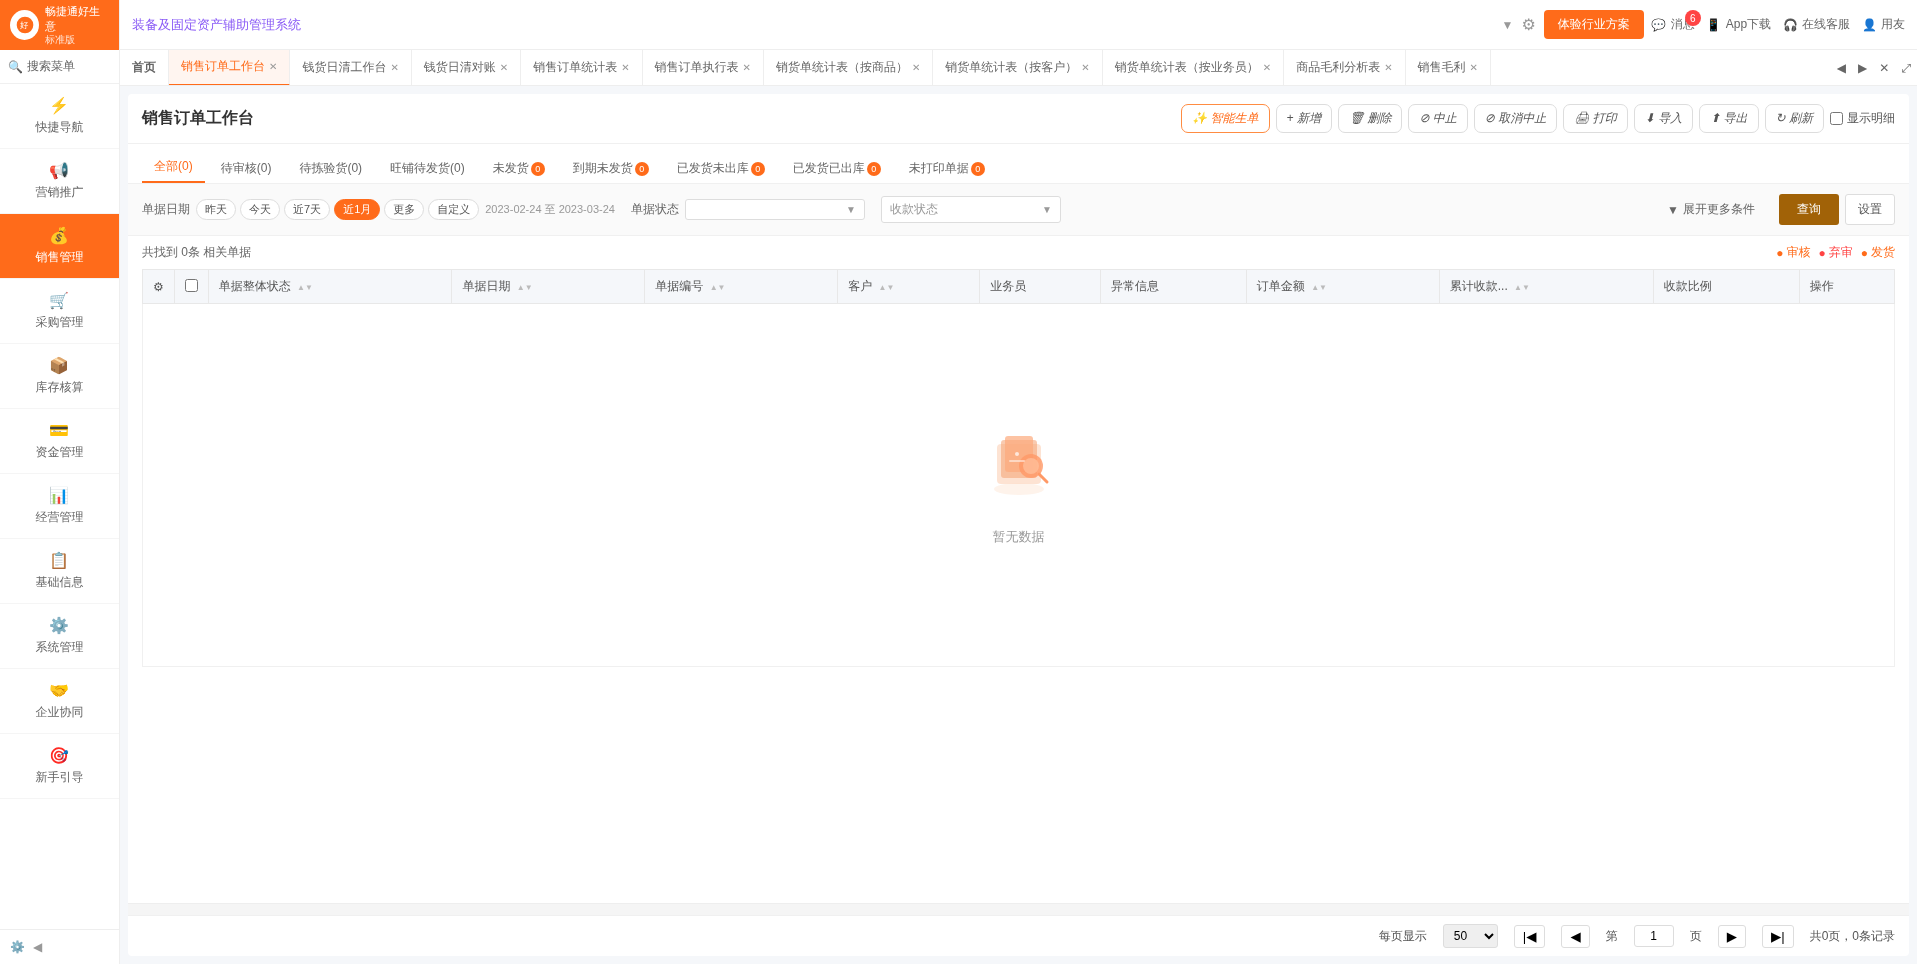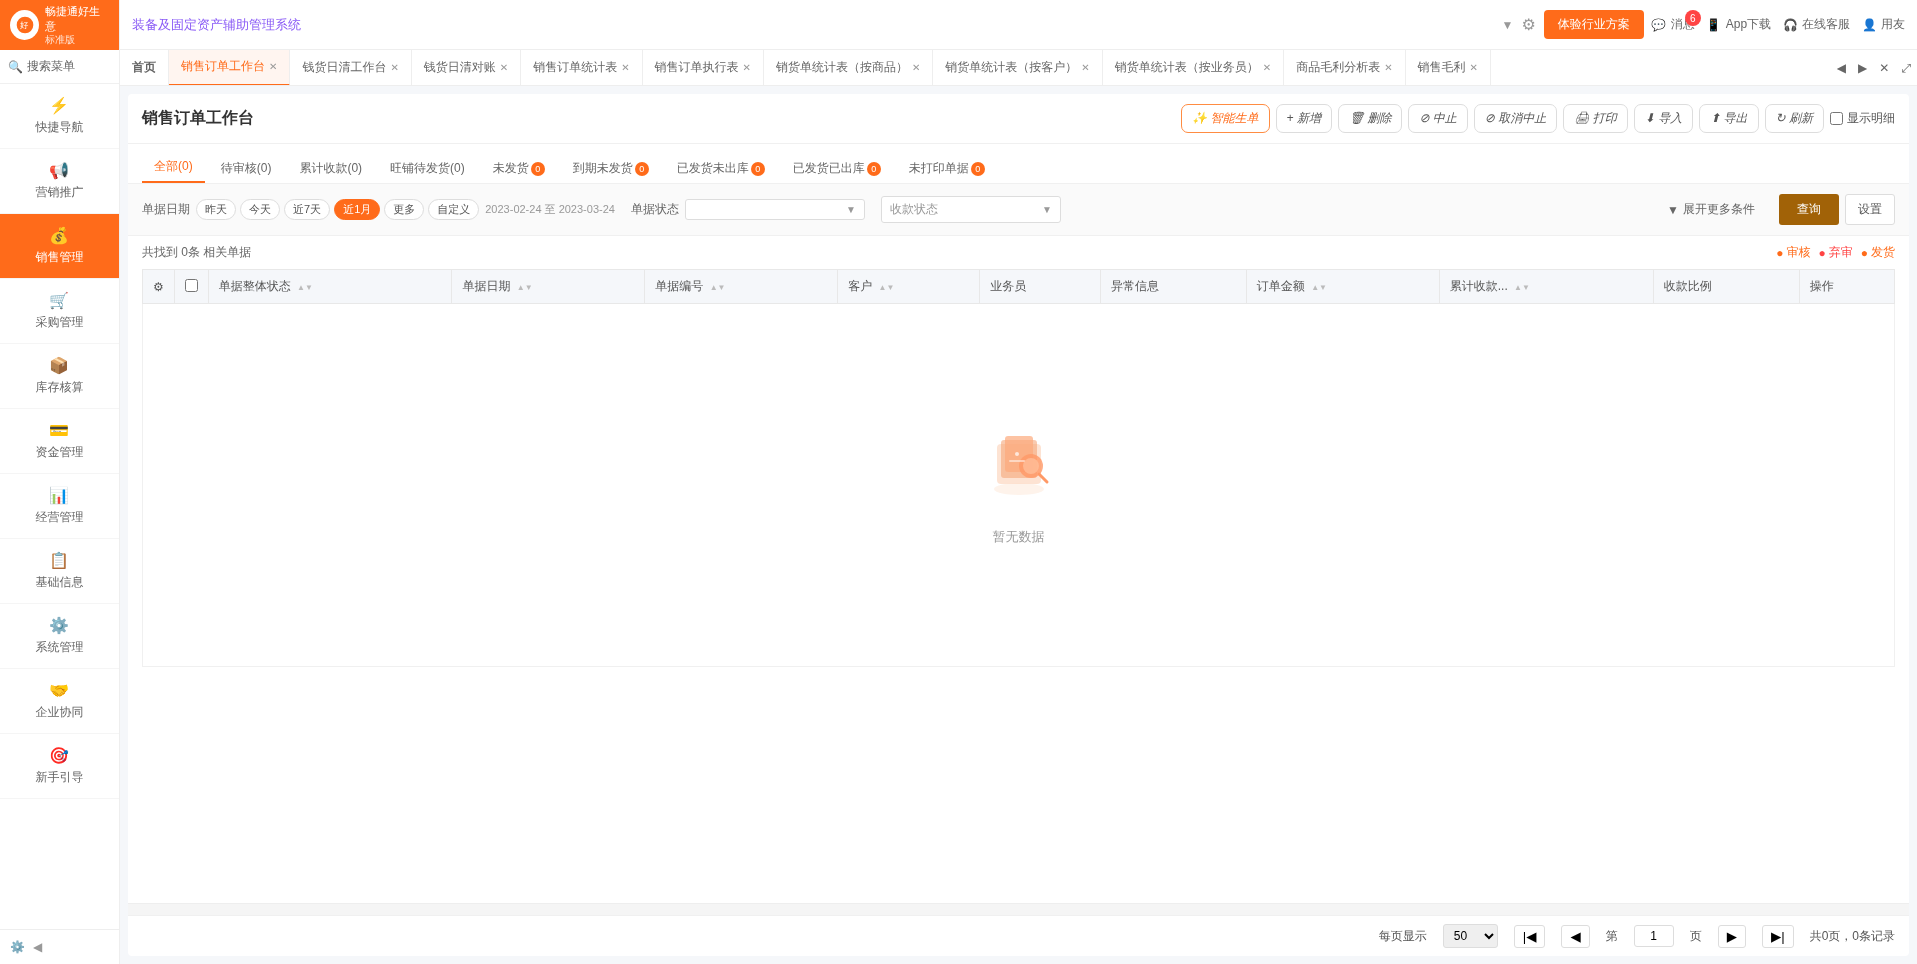--- a/index.html
+++ b/index.html
@@ -282,21 +282,21 @@
         </div>
 
         <div class="sub-tabs">
           <div class="sub-tab active">
             <span>全部</span>(<span>0</span>)
           </div>
           <div class="sub-tab">
             <span>待审核</span>(<span>0</span>)
           </div>
           <div class="sub-tab">
-            <span>累计收款</span>(<span>0</span>)
+            <span>待拣验货</span>(<span>0</span>)
           </div>
           <div class="sub-tab">
             <span>旺铺待发货</span>(<span>0</span>)
           </div>
           <div class="sub-tab">
             <span>未发货</span><span class="count-orange" style="background:#ff6b1a;color:#fff;border-radius:50%;width:14px;height:14px;font-size:9px;display:inline-flex;align-items:center;justify-content:center;margin-left:2px;">0</span>
           </div>
           <div class="sub-tab">
             <span>到期未发货</span><span style="background:#ff6b1a;color:#fff;border-radius:50%;width:14px;height:14px;font-size:9px;display:inline-flex;align-items:center;justify-content:center;margin-left:2px;">0</span>
           </div>

